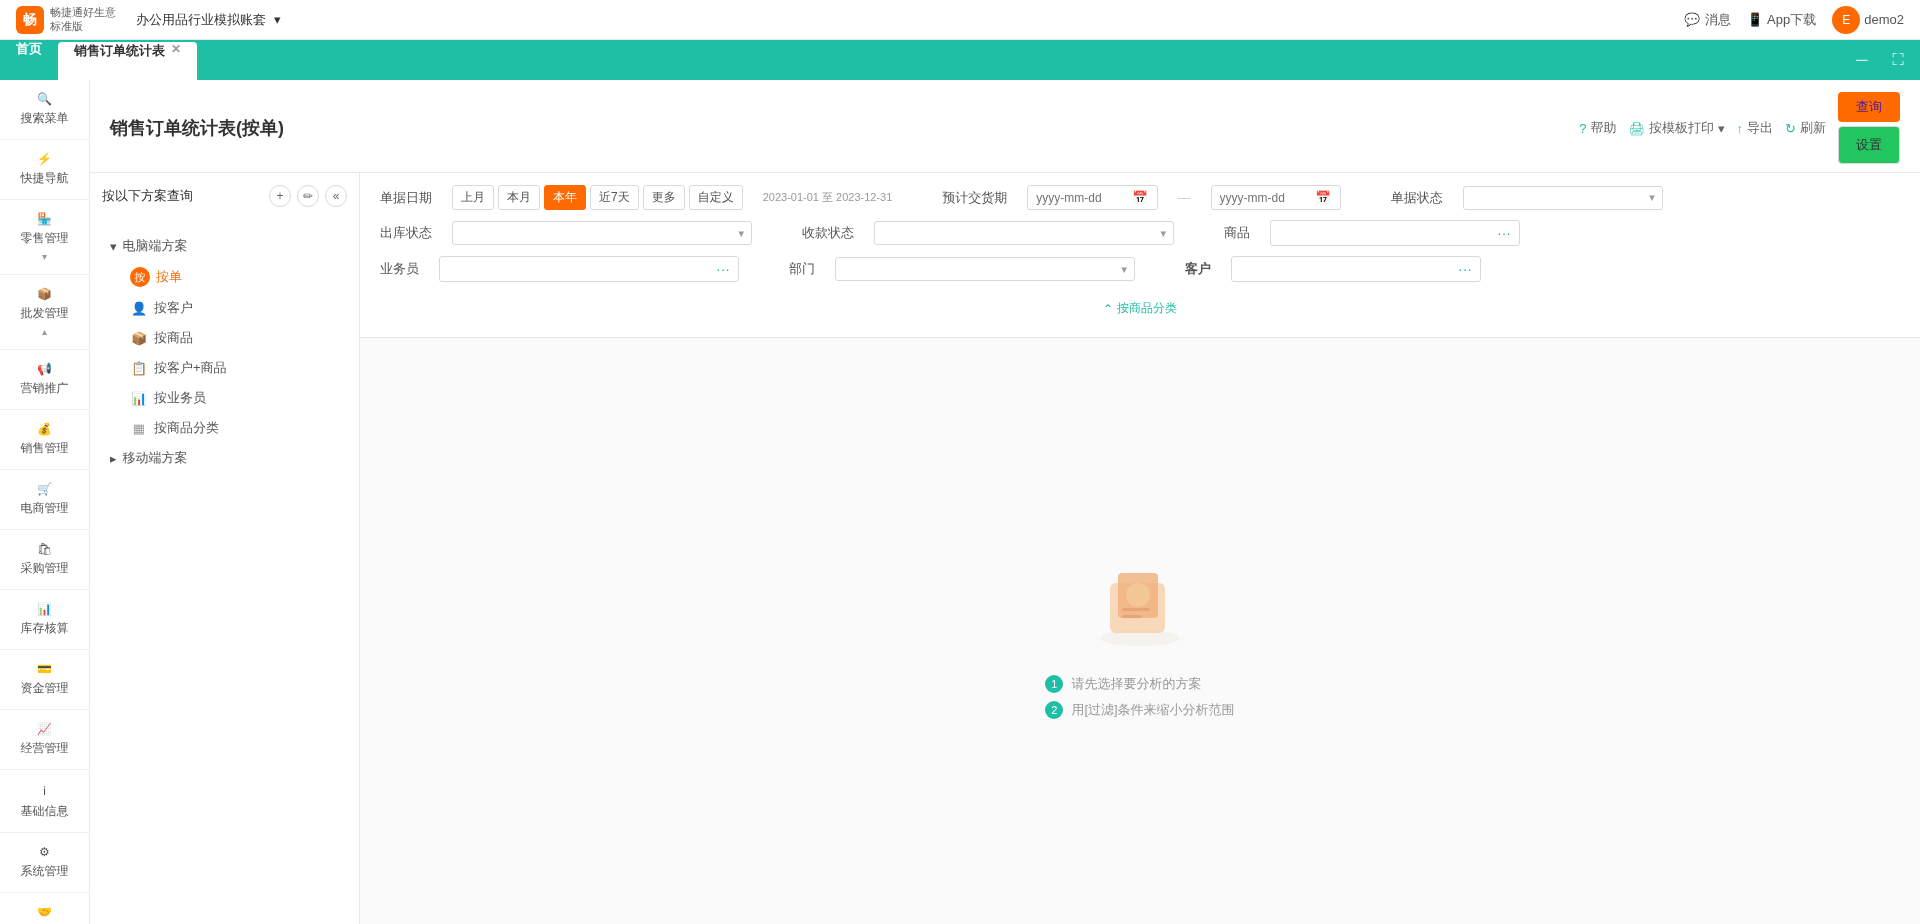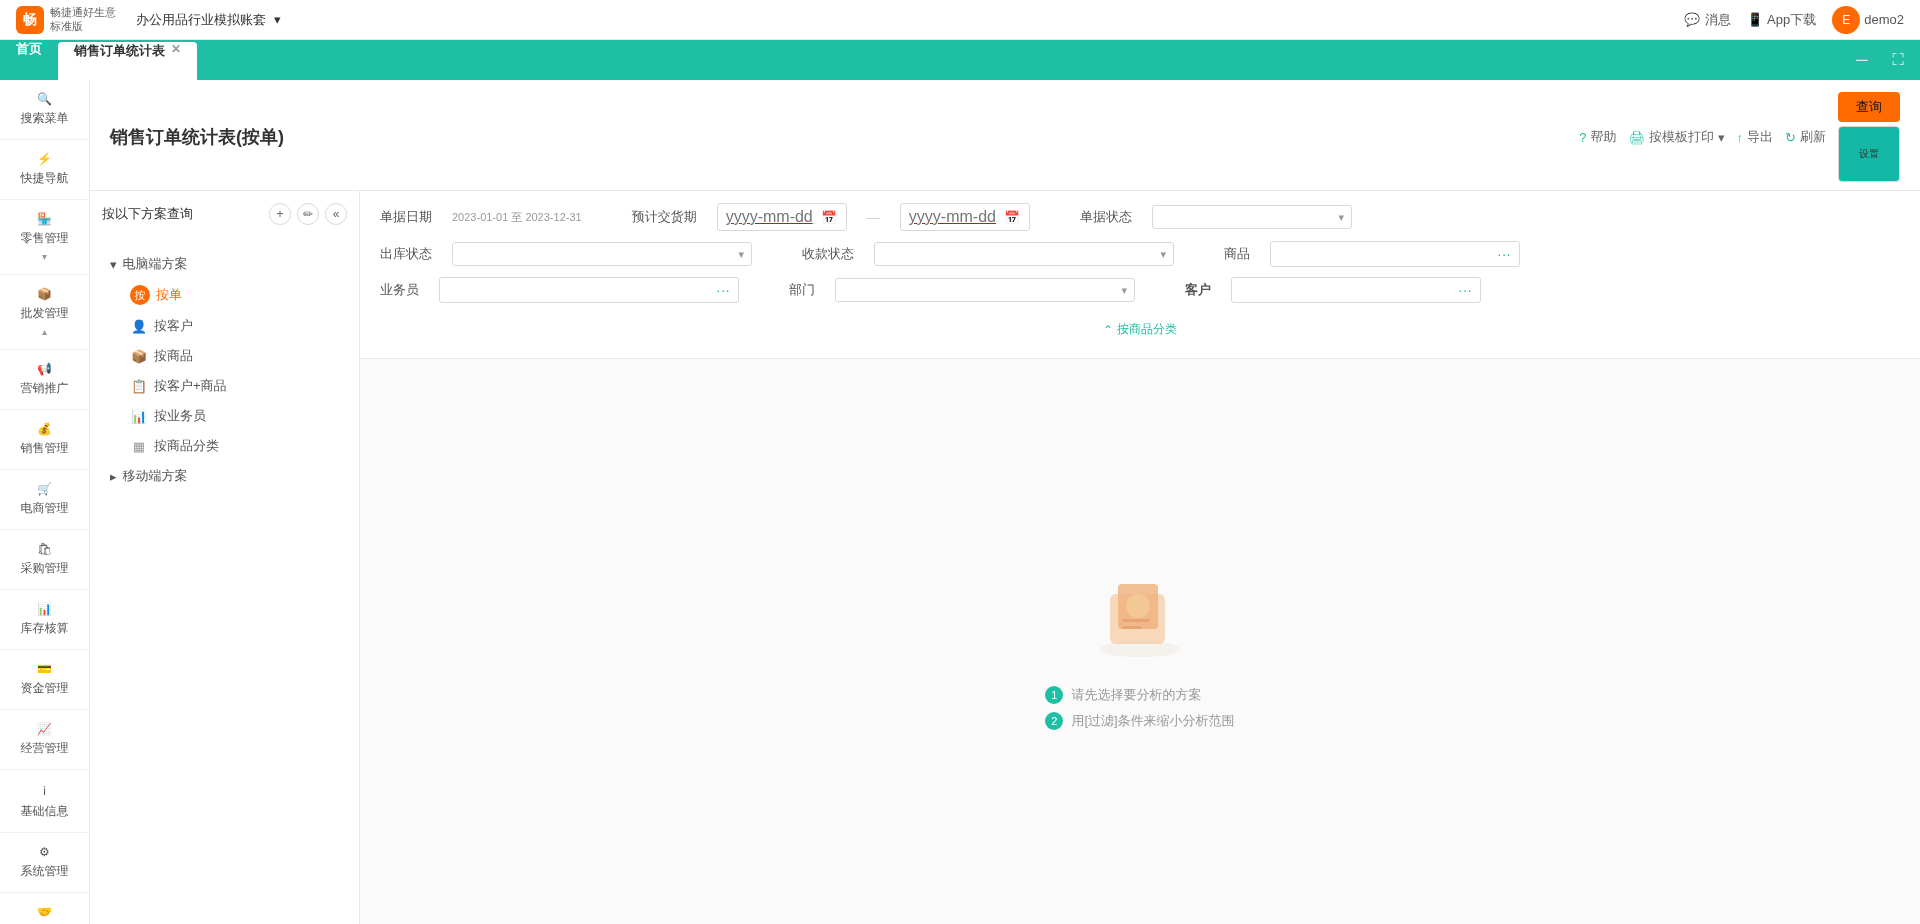--- a/index.html
+++ b/index.html
@@ -33,22 +33,22 @@
     .sidebar-item { padding: 12px 0; display: flex; flex-direction: column; align-items: center; cursor: pointer; color: #555; font-size: 12px; gap: 4px; border-bottom: 1px solid #f0f0f0; }
 
     
     .content-area { flex: 1; display: flex; flex-direction: column; overflow: hidden; }
 
     
     .page-header { padding: 12px 20px 8px 20px; background: #fff; border-bottom: 1px solid #e8e8e8; display: flex; align-items: center; justify-content: space-between; flex-shrink: 0; }
     .page-title { font-size: 18px; font-weight: bold; color: #333; }
     .page-header-actions { display: flex; align-items: center; gap: 12px; }
     .header-action-btn { display: flex; align-items: center; gap: 4px; color: #666; font-size: 13px; cursor: pointer; }
-    .btn-primary { background: #ff6a00; color: #0f172a; border: none; padding: 6px 18px; border-radius: 4px; cursor: pointer; font-size: 13px; }
-    .btn-secondary { background: #14b8a6; color: #333; border: 1px solid #d9d9d9; padding: 20px 14px; border-radius: 4px; cursor: pointer; font-size: 10px; }
+    .btn-primary { background: #ff6a00; color: #4c1d95; border: none; padding: 6px 18px; border-radius: 4px; cursor: pointer; font-size: 13px; }
+    .btn-secondary { background: #22c55e; color: #333; border: 1px solid #d9d9d9; padding: 9px 14px; border-radius: 4px; cursor: pointer; font-size: 13px; }
 
     
     .left-panel { width: 270px; background: #fff; border-right: 1px solid #e8e8e8; flex-shrink: 0; padding: 12px; }
     .panel-header { display: flex; align-items: center; gap: 6px; margin-bottom: 24px; font-size: 13px; color: #333; }
     .panel-actions { display: flex; align-items: center; gap: 6px; margin-left: auto; }
     .panel-action { width: 22px; height: 22px; border-radius: 50%; border: 1px solid #d9d9d9; display: flex; align-items: center; justify-content: center; cursor: pointer; font-size: 12px; color: #666; }
     .tree-item { display: flex; align-items: center; gap: 6px; padding: 6px 8px; cursor: pointer; border-radius: 4px; font-size: 13px; color: #555; }
     .tree-item.active { color: #ff6a00; }
     .tree-item .tree-icon { width: 20px; height: 20px; background: #ff6a00; border-radius: 50%; display: flex; align-items: center; justify-content: center; color: #fff; font-size: 11px; }
     .tree-item .tree-type-icon { width: 18px; height: 18px; display: flex; align-items: center; justify-content: center; color: #999; font-size: 13px; }
@@ -62,21 +62,21 @@
     .filter-row { display: flex; align-items: center; gap: 20px; margin-bottom: 10px; flex-wrap: wrap; }
     .filter-row:last-child { margin-bottom: 0; }
     .filter-label { font-size: 13px; color: #555; white-space: nowrap; }
     .filter-date-group { display: flex; align-items: center; gap: 4px; }
     .date-btn { padding: 3px 8px; border: 1px solid #d9d9d9; border-radius: 3px; background: #fff; cursor: pointer; font-size: 12px; color: #555; }
     .date-btn.active { background: #ff6a00; color: #fff; border-color: #ff6a00; }
     .date-range-text { font-size: 11px; color: #999; }
     .filter-field { display: flex; align-items: center; gap: 4px; border: 1px solid #d9d9d9; border-radius: 3px; padding: 4px 8px; background: #fff; min-width: 200px; }
     .filter-field input { border: none; outline: none; font-size: 12px; color: #999; flex: 1; background: transparent; }
     .date-input-group { display: flex; align-items: center; gap: 6px; border: 1px solid #d9d9d9; border-radius: 3px; padding: 4px 8px; background: #fff; }
-    .date-input-group input { border: none; outline: none; font-size: 16px; color: #b91c1c; width: 90px; background: transparent; text-decoration: underline; }
+    .date-input-group input { border: none; outline: none; font-size: 12px; color: #b91c1c; width: 90px; background: transparent; }
     .date-sep { color: #ccc; }
 
     .collapse-row { display: flex; align-items: center; justify-content: center; padding: 8px; }
     .collapse-btn { display: flex; align-items: center; gap: 4px; color: #1ebfa5; font-size: 12px; cursor: pointer; }
 
     
     .empty-state { flex: 1; display: flex; flex-direction: column; align-items: center; justify-content: center; gap: 12px; background: #fafafa; }
     .empty-tips { display: flex; flex-direction: column; gap: 8px; }
     .empty-tip { display: flex; align-items: center; gap: 8px; color: #999; font-size: 13px; }
     .tip-num { width: 18px; height: 18px; border-radius: 50%; background: #1ebfa5; color: #fff; font-size: 11px; display: flex; align-items: center; justify-content: center; flex-shrink: 0; }
@@ -284,20 +284,28 @@
           </div>
         </div>
       </div>
 
       <div class="right-content">
 
         <div class="filter-area">
 
           <div class="filter-row">
             <span class="filter-label">单据日期</span>
+            <div class="filter-date-group">
+              <button class="date-btn">上月</button>
+              <button class="date-btn">本月</button>
+              <button class="date-btn active">本年</button>
+              <button class="date-btn">近7天</button>
+              <button class="date-btn">更多</button>
+              <button class="date-btn">自定义</button>
+            </div>
             <span class="date-range-text">2023-01-01 至 2023-12-31</span>
 
             <span style="margin-left:30px;" class="filter-label">预计交货期</span>
             <div class="date-input-group">
               <input type="text" placeholder="yyyy-mm-dd" style="">
               <span style="color:#ccc;">📅</span>
             </div>
             <span class="date-sep">—</span>
             <div class="date-input-group">
               <input type="text" placeholder="yyyy-mm-dd" style="">

